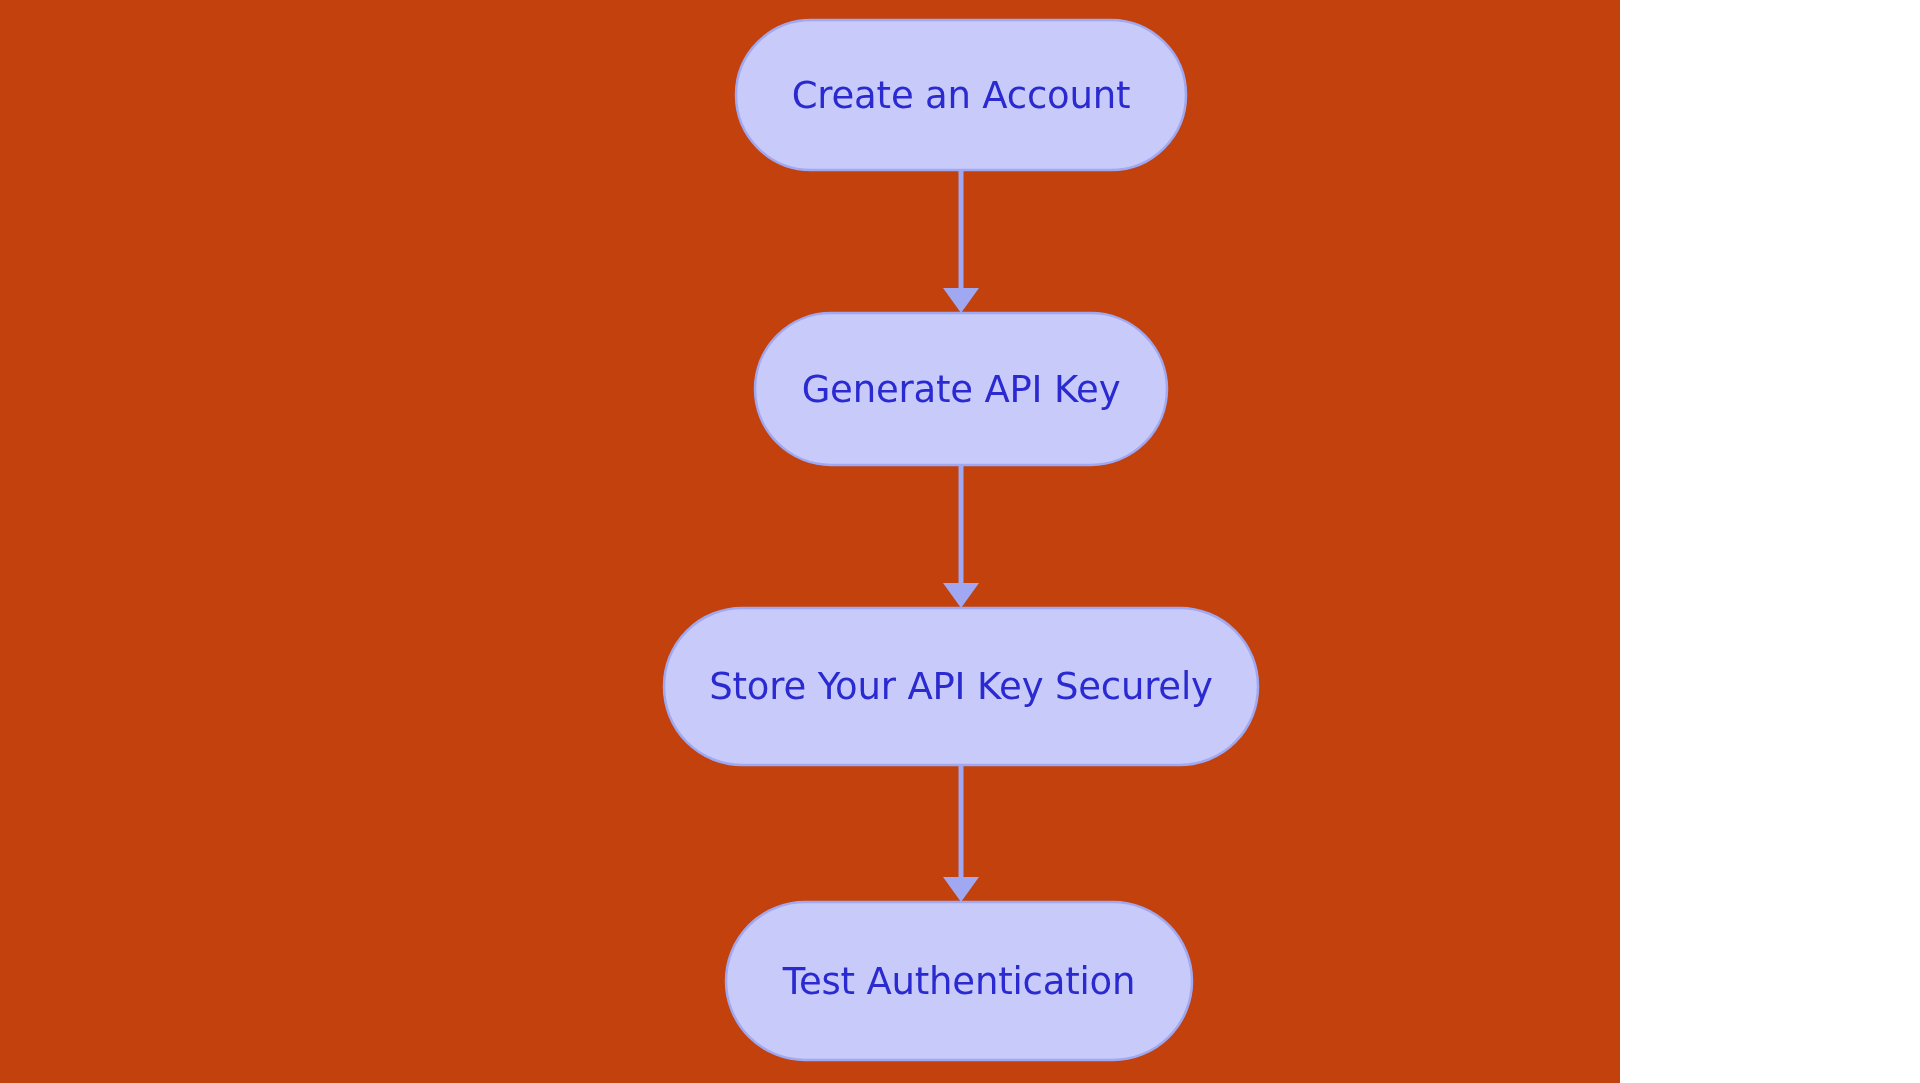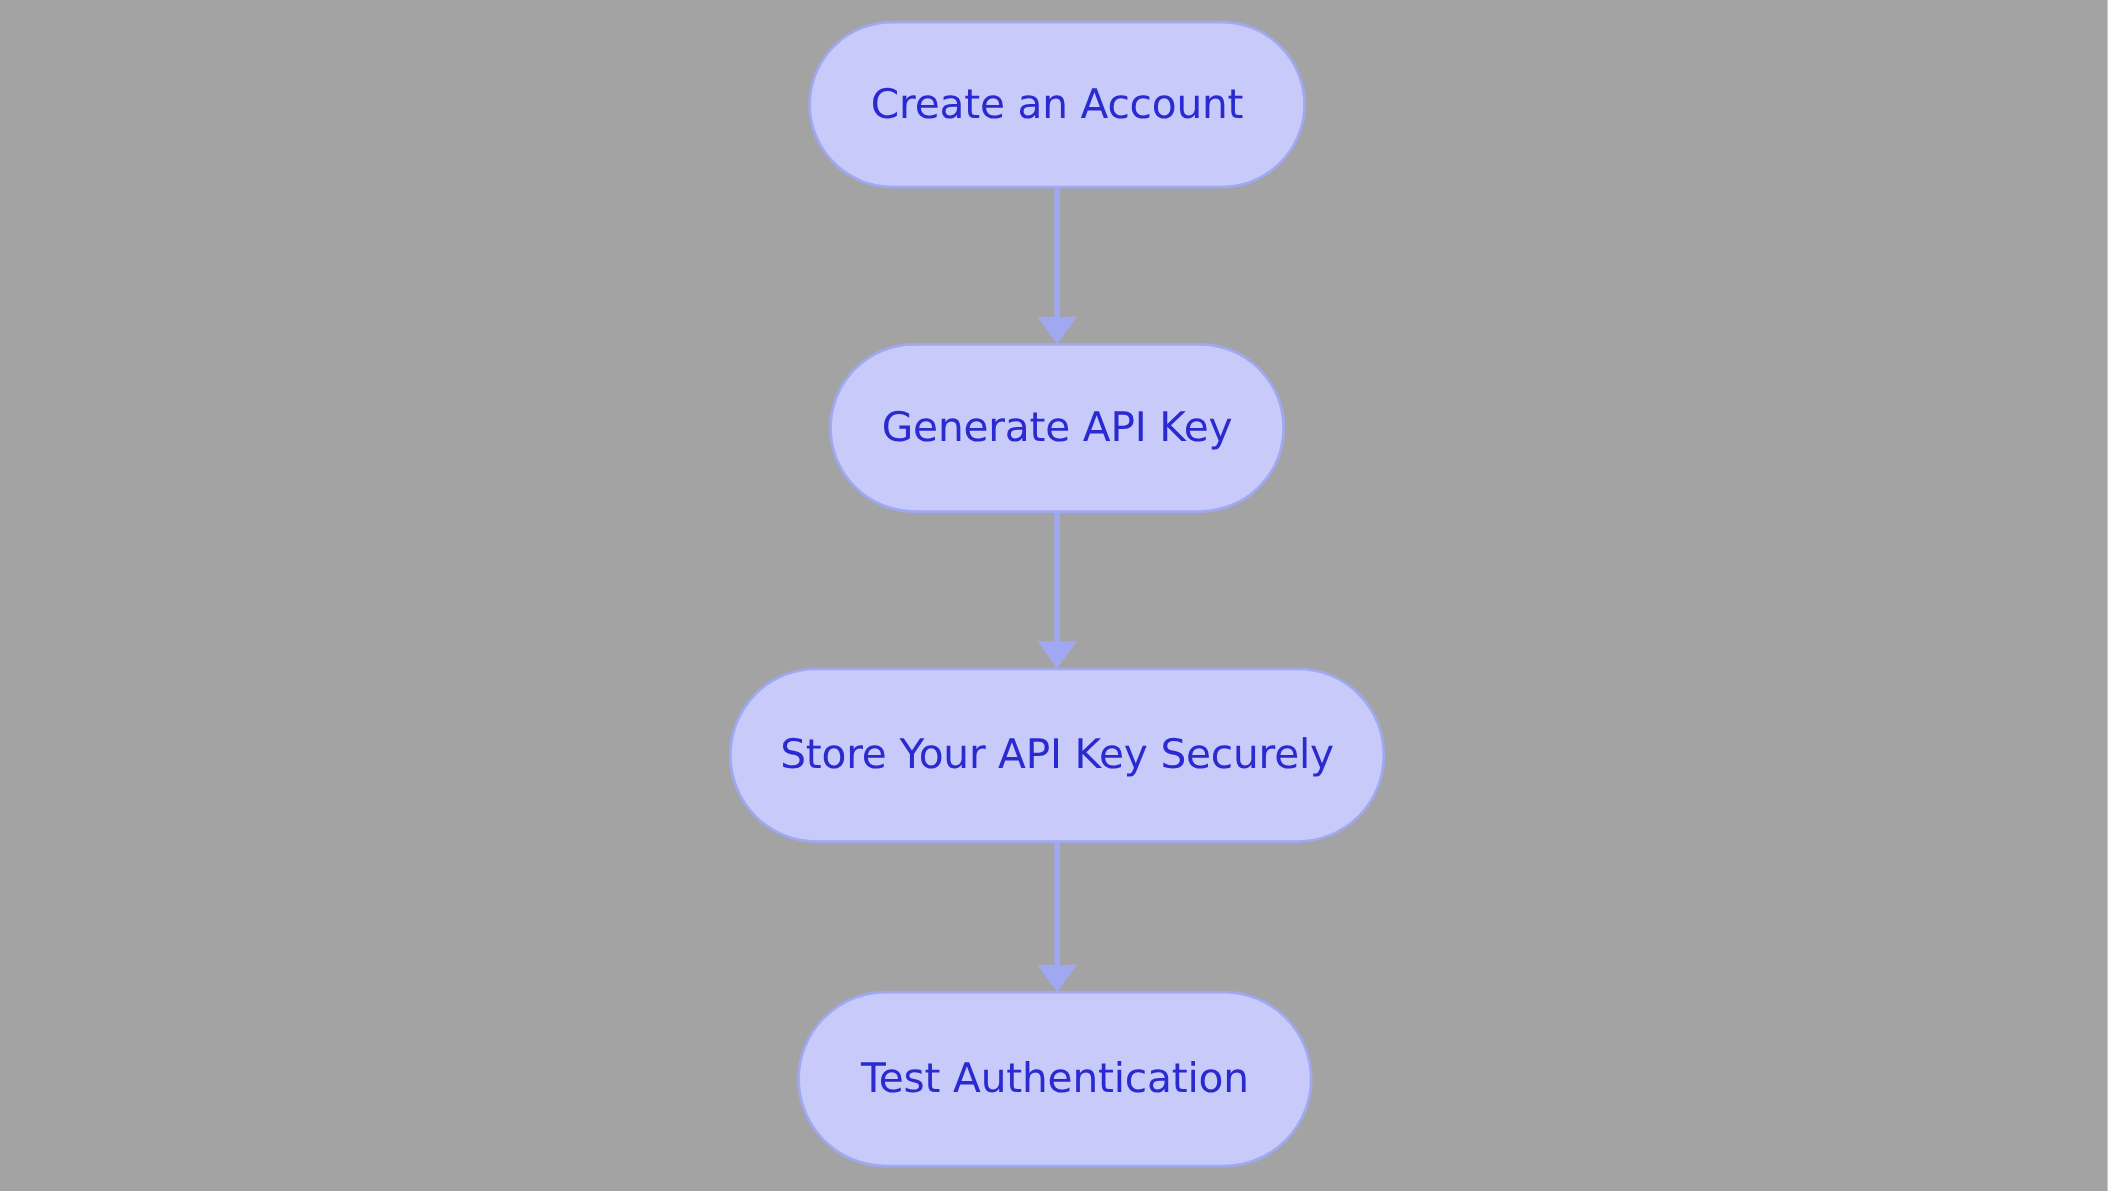--- a/index.html
+++ b/index.html
@@ -9,23 +9,23 @@
     background: #ffffff;
   }
   body {
     width: 1920px;
     height: 1083px;
     overflow: hidden;
     font-family: "DejaVu Sans", "Liberation Sans", sans-serif;
   }
   #diagram-root {
     position: relative;
-    width: 1916px;
+    width: 1620px;
     height: 1083px;
-    background: #a3a3a3;
+    background: #c2410c;
   }
   #flow-svg {
     position: absolute;
     left: 0;
     top: 0;
     width: 1920px;
     height: 1083px;
     display: block;
   }
   .node-shape {

